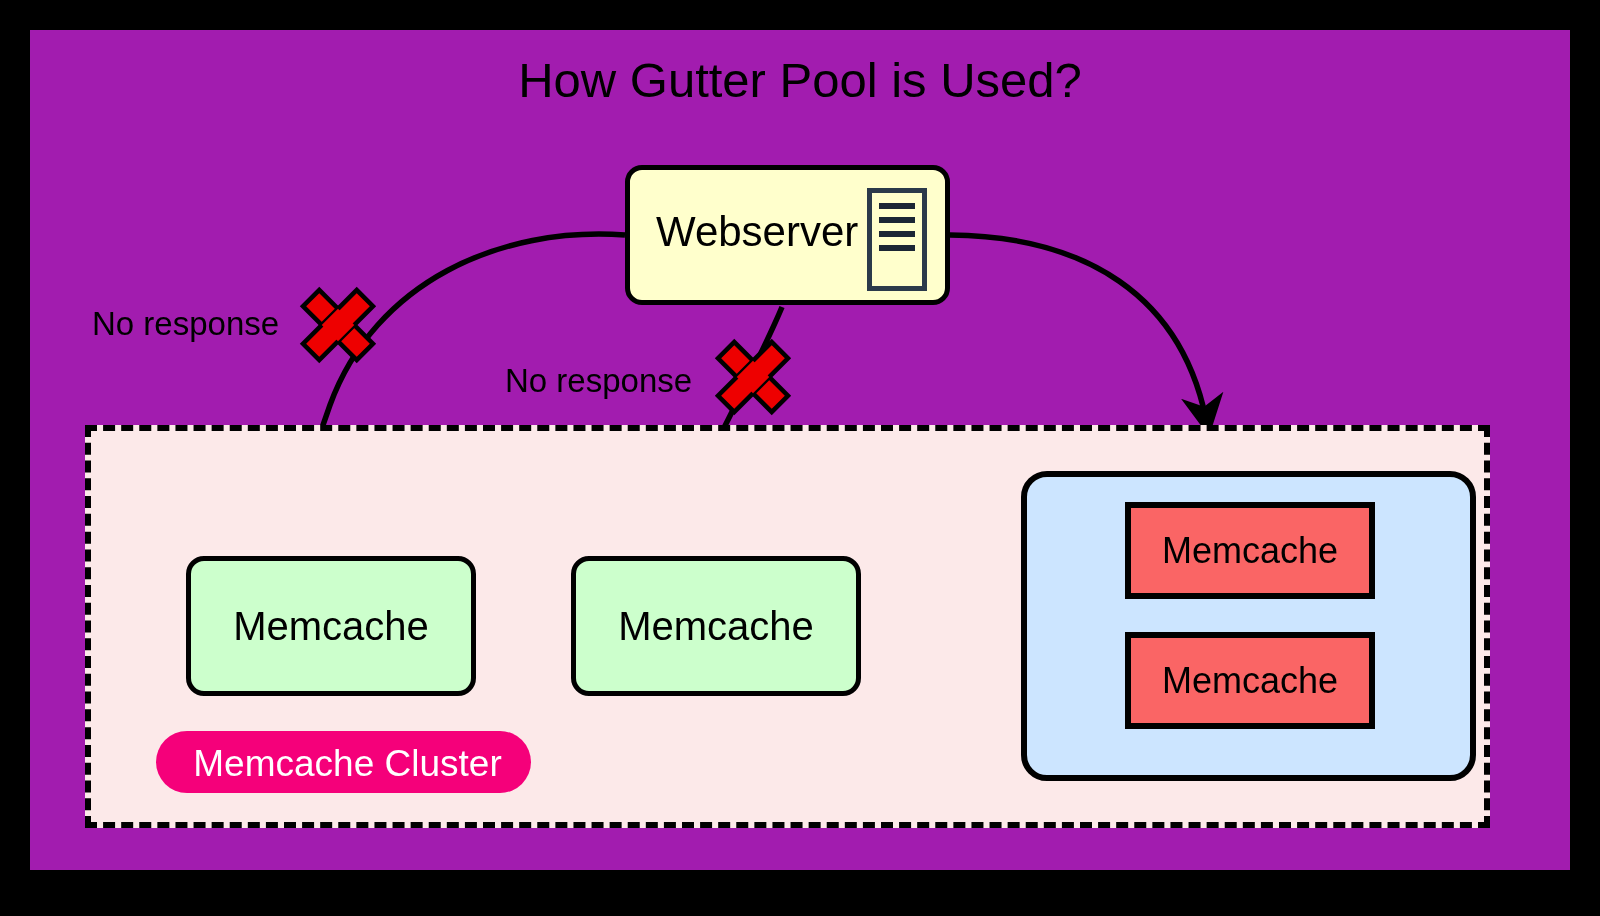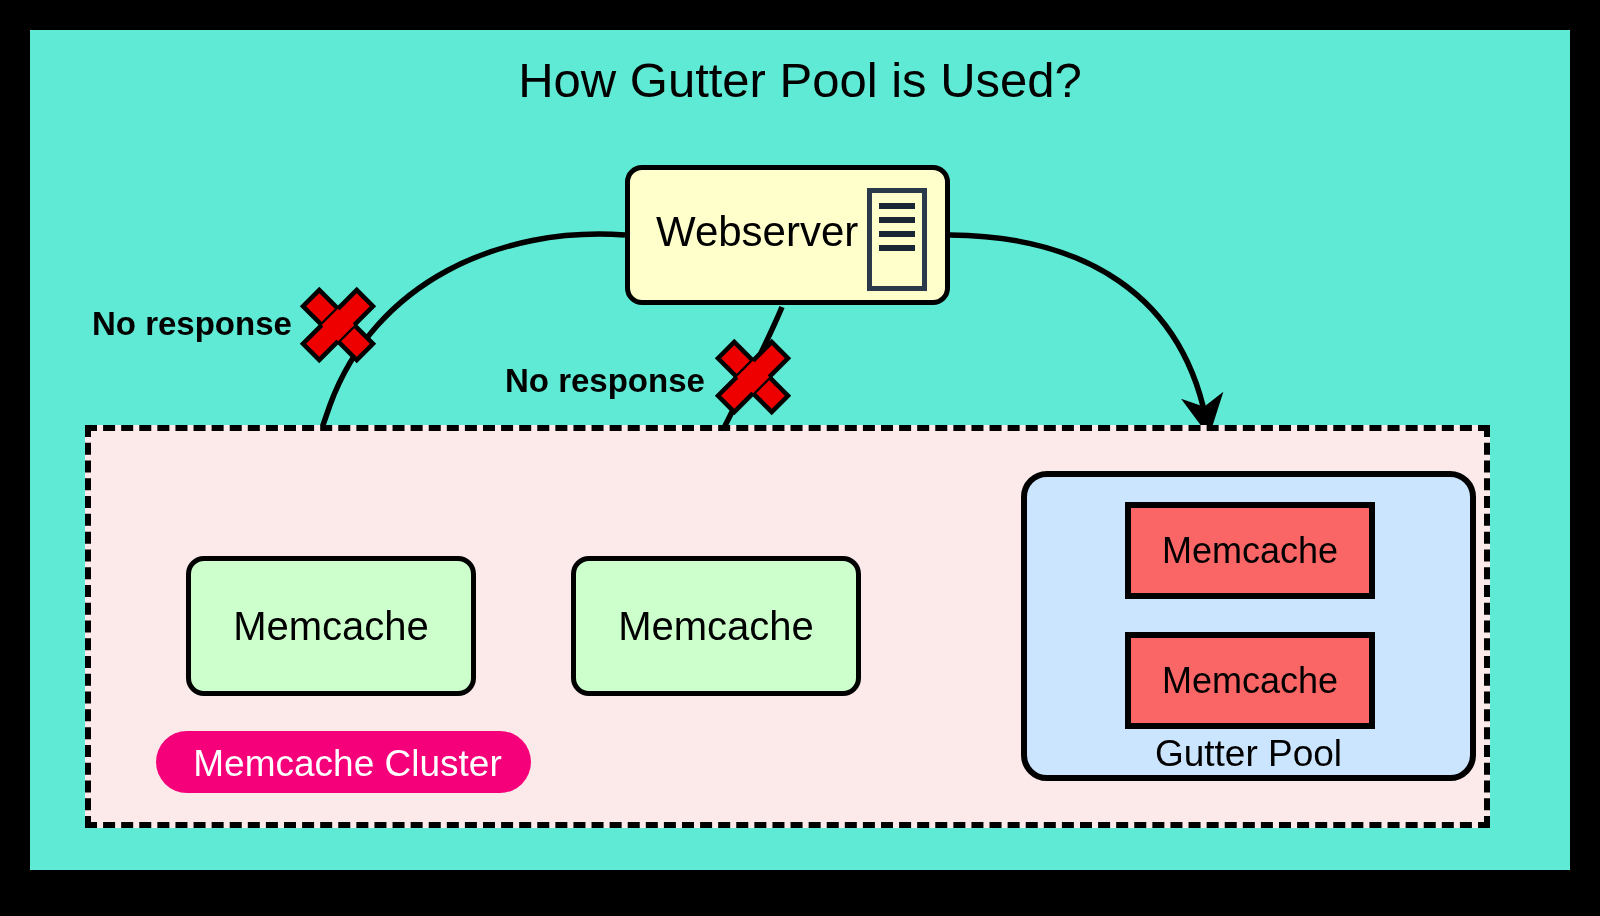--- a/index.html
+++ b/index.html
@@ -19,21 +19,21 @@
     width: 1600px;
     height: 916px;
     background: #000000;
   }
   #canvas {
     position: absolute;
     left: 30px;
     top: 30px;
     width: 1540px;
     height: 840px;
-    background: #5eead4;
+    background: #a21caf;
     overflow: hidden;
   }
   
   #title {
     position: absolute;
     left: 0;
     top: 22px;
     width: 1540px;
     text-align: center;
     font-size: 49px;
@@ -176,21 +176,20 @@
     font-size: 37px;
     color: #000000;
     white-space: nowrap;
   }
   
   .no-response {
     position: absolute;
     font-size: 33px;
     color: #000000;
     white-space: nowrap;
-    font-weight: bold;
   }
   #no-response-1 { left: 62px; top: 275px; }
   #no-response-2 { left: 475px; top: 332px; }
 </style>
 </head>
 <body>
 
 <div id="frame">
   <div id="canvas">
 
@@ -249,19 +248,18 @@
         <div class="lbl">Memcache Cluster</div>
       </div>
 
       <div id="gutter-pool">
         <div class="memcache-red" id="mc-red-1">
           <div class="lbl">Memcache</div>
         </div>
         <div class="memcache-red" id="mc-red-2">
           <div class="lbl">Memcache</div>
         </div>
-        <div id="gutter-pool-label">Gutter Pool</div>
       </div>
 
     </div>
 
   </div>
 </div>
 
 </body></html>

